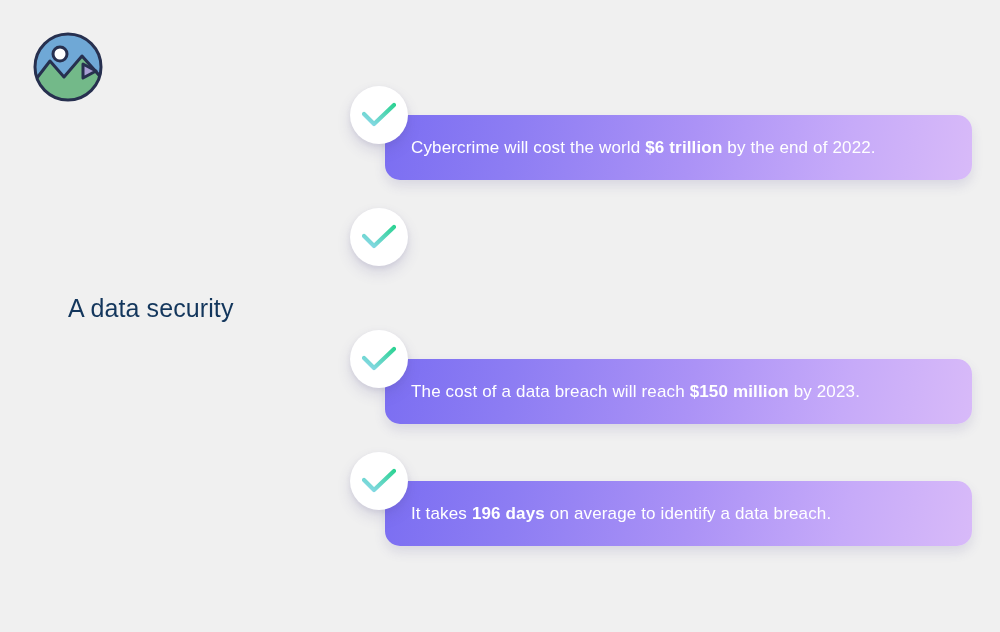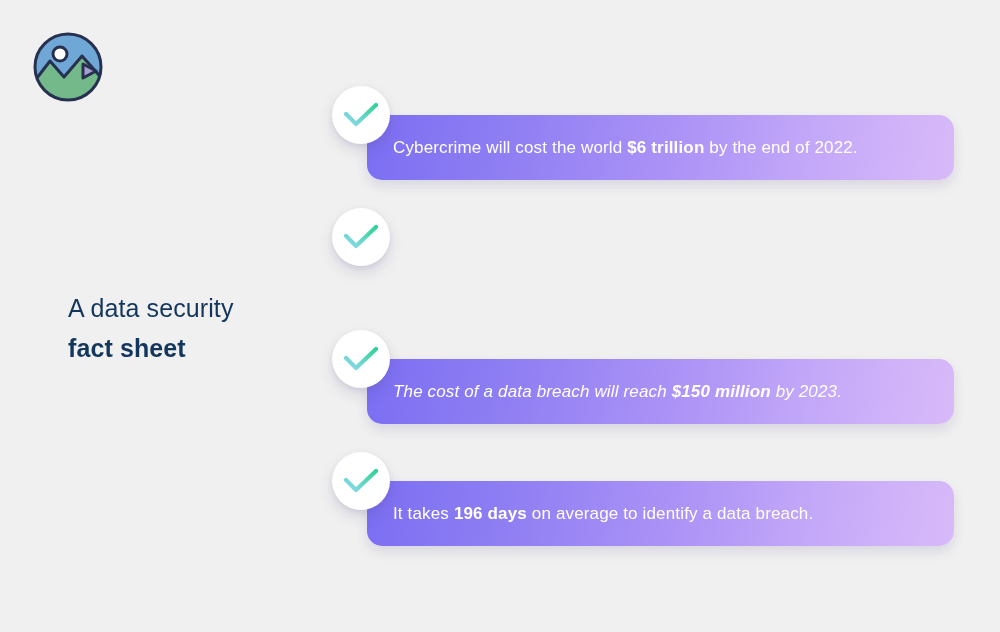--- a/index.html
+++ b/index.html
@@ -58,27 +58,27 @@
   
   .facts {
     position: absolute;
     left: 0;
     top: 0;
     width: 1000px;
     height: 632px;
   }
   .fact-row {
     position: absolute;
-    left: 332px;
+    left: 350px;
     width: 622px;
     height: 122px;
   }
   .fact-row.r0 { top: 86px; }
   .fact-row.r1 { top: 208px; }
-  .fact-row.r2 { top: 330px; font-style: italic; }
+  .fact-row.r2 { top: 330px; }
   .fact-row.r3 { top: 452px; }
 
   .fact-bar {
     position: absolute;
     left: 35px;
     top: 29px;
     width: 587px;
     height: 65px;
     border-radius: 15px;
     background: linear-gradient(100deg, #7b6ef2 0%, #8d7df3 22%, #ab92f6 52%, #c6aaf9 78%, #d8baf9 100%);
@@ -138,21 +138,20 @@
       <g clip-path="url(#circClip)">
         <path d="M 0 58 L 20 32 L 34 48 L 52 27 L 76 54" fill="none" stroke="#27304f" stroke-width="3" stroke-linejoin="round" stroke-linecap="round"></path>
       </g>
       <circle cx="30" cy="25" r="7" fill="#ffffff" stroke="#27304f" stroke-width="3"></circle>
       <path d="M 53 35 L 66 42 L 53 49 Z" fill="#a79fd4" stroke="#27304f" stroke-width="3" stroke-linejoin="round"></path>
     </svg>
   </div>
 
   <div class="headline">
     <div class="headline-line1">A data security</div>
-    <div class="headline-line2">fact sheet</div>
   </div>
 
   <div class="facts">
 
     <div class="fact-row r0">
       <div class="check-badge">
         <svg width="34" height="26" viewBox="0 0 34 26">
           <defs>
             <linearGradient id="cg0" x1="0" y1="1" x2="1" y2="0">
               <stop offset="0%" stop-color="#8fd9ed"></stop>

